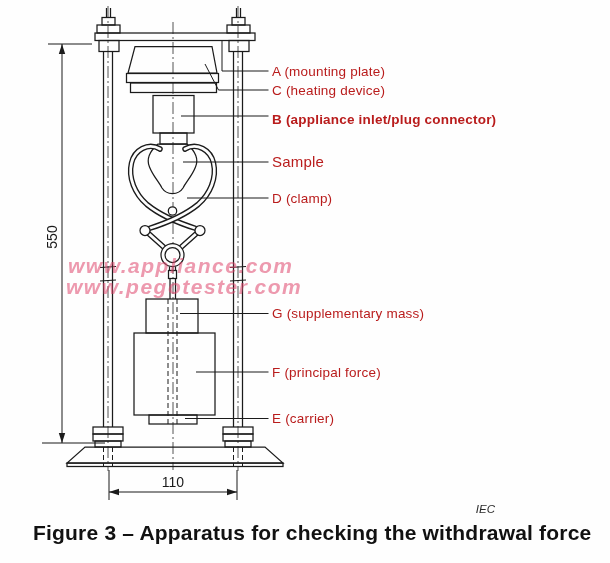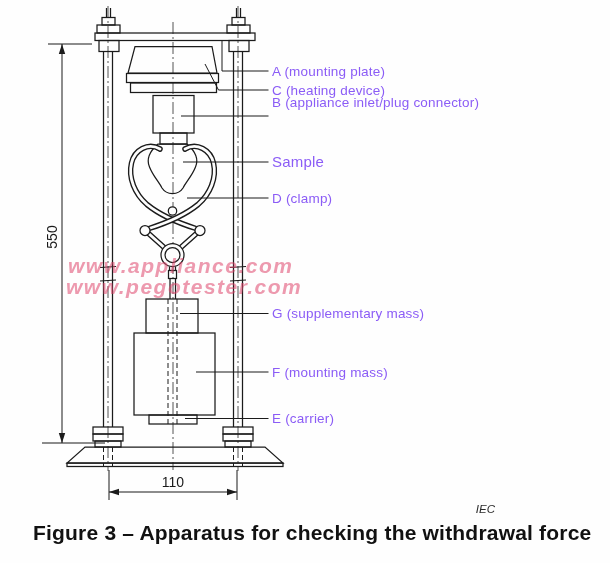--- a/index.html
+++ b/index.html
@@ -10,21 +10,21 @@
   svg .ln { stroke:#1b1b1b; fill:none; stroke-width:1.25; }
   svg .thin { stroke:#1b1b1b; fill:none; stroke-width:1; }
   svg .cl { stroke:#2a2a2a; fill:none; stroke-width:0.8; stroke-dasharray:12 3 2 3; }
   svg .hid { stroke:#1b1b1b; fill:none; stroke-width:1; stroke-dasharray:5 3; }
   svg .arw { fill:#1b1b1b; stroke:none; }
   svg .bandK { stroke:#1b1b1b; fill:none; stroke-width:5.5; stroke-linecap:round; }
   svg .bandW { stroke:#fdfdfd; fill:none; stroke-width:2.8; stroke-linecap:round; }
   svg .wfill { fill:#fdfdfd; stroke:#1b1b1b; stroke-width:1.25; }
   .label {
     position:absolute; left:272px; font-size:13.5px; line-height:15px;
-    color:#8b5cf6; white-space:nowrap; letter-spacing:0.2px;
+    color:#b91c1c; white-space:nowrap; letter-spacing:0.2px;
   }
   .label--lg { font-size:15px; line-height:17px; }
   .dim {
     position:absolute; font-size:14px; color:#1a1a1a; white-space:nowrap;
     text-align:center;
   }
   .dim--rot { transform:rotate(-90deg); transform-origin:center; }
   .wm {
     position:absolute; font-style:italic; font-weight:bold; font-size:21px;
     letter-spacing:1.5px; white-space:nowrap; color:rgba(222,70,108,0.55);
@@ -177,25 +177,25 @@
     </g>
   </svg>
 
   
   <div class="wm" style="left:68px; top:254px;">www.appliance.com</div>
   <div class="wm" style="left:66px; top:275px;">www.pegotester.com</div>
 
   
   <div class="label" style="top:64px;">A (mounting plate)</div>
   <div class="label" style="top:83px;">C (heating device)</div>
-  <div class="label" style="top:95px;">B (appliance inlet/plug connector)</div>
+  <div class="label" style="top:112px;font-weight:bold;">B (appliance inlet/plug connector)</div>
   <div class="label label--lg" style="top:153px;">Sample</div>
   <div class="label" style="top:191px;">D (clamp)</div>
   <div class="label" style="top:306px;">G (supplementary mass)</div>
-  <div class="label" style="top:365px;">F (mounting mass)</div>
+  <div class="label" style="top:365px;">F (principal force)</div>
   <div class="label" style="top:411px;">E (carrier)</div>
 
   
   <div class="dim dim--rot" style="left:37px; top:229px; width:30px; height:16px;">550</div>
   <div class="dim" style="left:150px; top:474px; width:46px;">110</div>
 
   
   <div class="iec">IEC</div>
 
   

